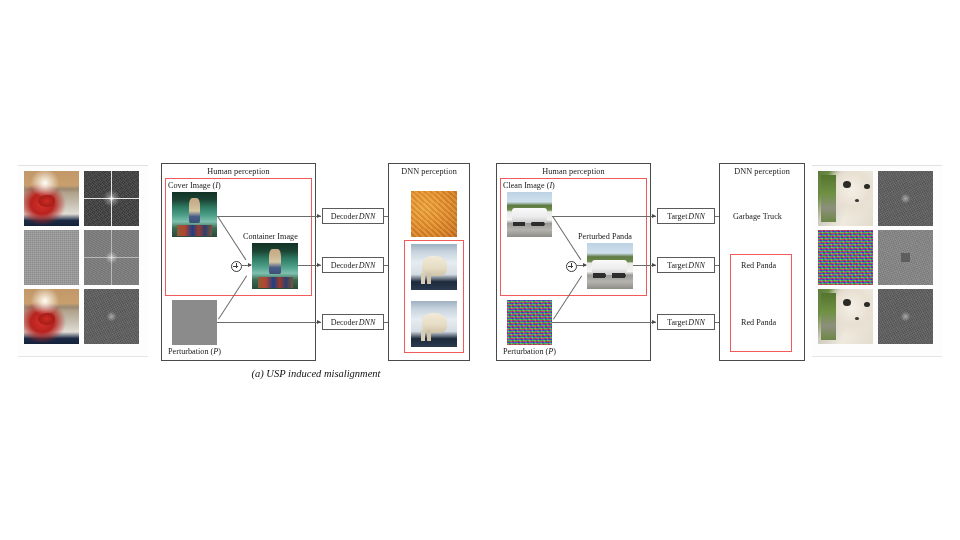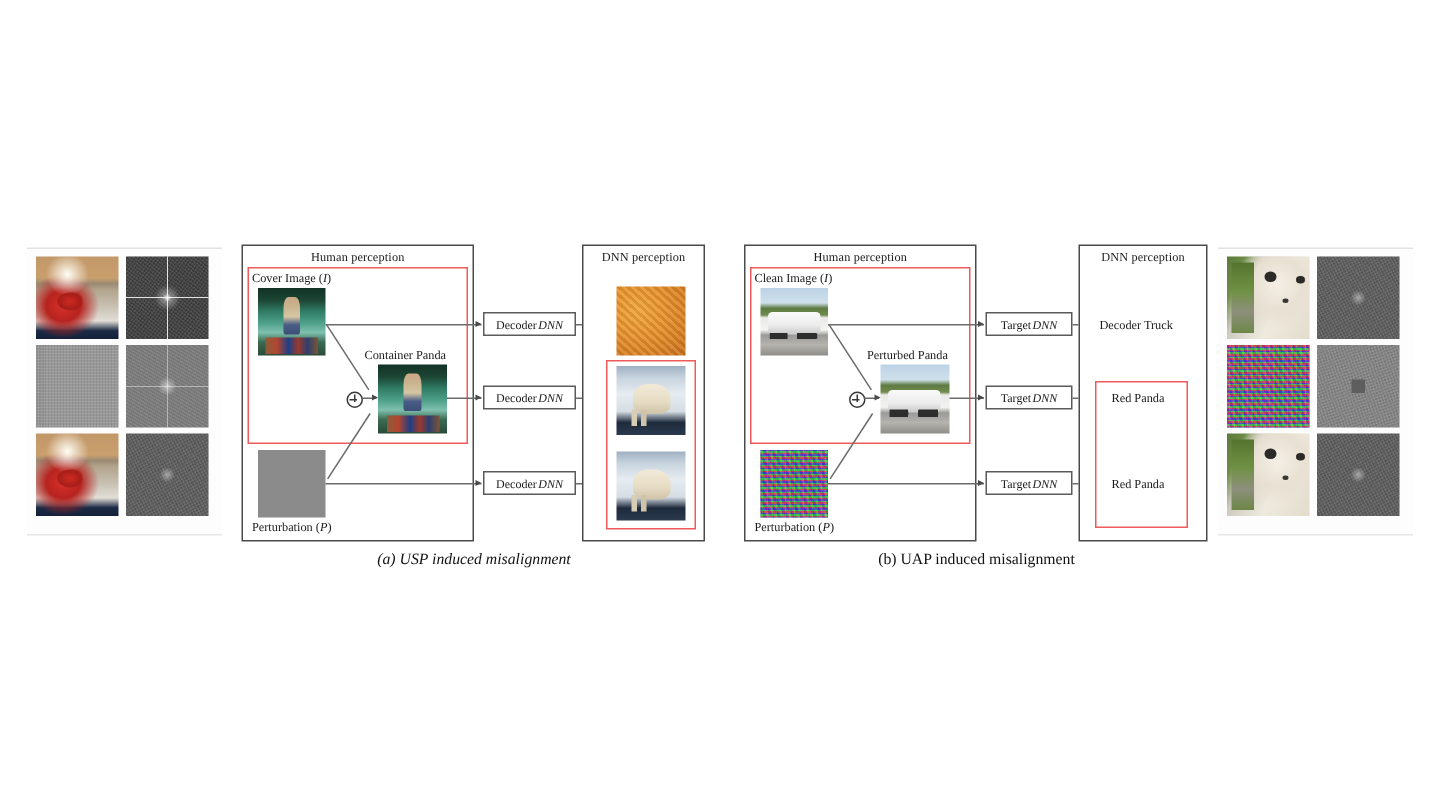--- a/index.html
+++ b/index.html
@@ -304,21 +304,21 @@
 
     <div class="outer-box" style="left:161px; top:163px; width:155px; height:198px;">
       <div class="box-title" style="top:3px;">Human perception</div>
     </div>
 
     <div class="red-box" style="left:165px; top:178px; width:147px; height:118px;"></div>
 
     <div class="lbl" style="left:168px; top:181px;text-align:right;">Cover Image (<i>I</i>)</div>
     <span class="pimg img-boat" style="left:172px; top:192px; width:45px; height:45px;"></span>
 
-    <div class="lbl" style="left:243px; top:232px;">Container Panda</div>
+    <div class="lbl" style="left:243px; top:232px;">Container Image</div>
     <span class="pimg img-boat" style="left:252px; top:243px; width:46px; height:46px;"></span>
 
     <span class="pimg img-gray-flat" style="left:172px; top:300px; width:45px; height:45px;"></span>
     <div class="lbl" style="left:168px; top:347px;">Perturbation (<i>P</i>)</div>
 
     <div class="xor" style="left:231px; top:261px;"></div>
 
     <div class="diag" style="left:218px; top:216px; width:52px; transform:rotate(57deg);"></div>
     <div class="diag" style="left:218px; top:319px; width:52px; transform:rotate(-57deg);"></div>
 
@@ -415,25 +415,24 @@
     <div class="arrow-head" style="left:727px; top:214px;"></div>
     <div class="arrow-head" style="left:733px; top:263px;"></div>
     <div class="arrow-head" style="left:733px; top:320px;"></div>
 
     <div class="outer-box" style="left:719px; top:163px; width:86px; height:198px;">
       <div class="box-title" style="top:3px;">DNN perception</div>
     </div>
 
     <div class="red-box" style="left:730px; top:254px; width:62px; height:98px;"></div>
 
-    <div class="lbl" style="left:733px; top:212px;">Decoder Truck</div>
+    <div class="lbl" style="left:733px; top:212px;">Garbage Truck</div>
     <div class="lbl" style="left:741px; top:261px;">Red Panda</div>
     <div class="lbl" style="left:741px; top:318px;">Red Panda</div>
 
-    <div class="caption" style="left:496px; top:368px; width:310px;">(b) UAP induced misalignment</div>
   </div>
 
   <div class="strip" style="left:812px; top:165px; width:130px; height:192px;">
     <div class="strip-row">
       <span class="thumb img-poodle"></span>
       <span class="thumb img-fft mid"></span>
     </div>
     <div class="strip-row">
       <span class="thumb img-rgb-noise"></span>
       <span class="thumb img-fft blockcenter"></span>

